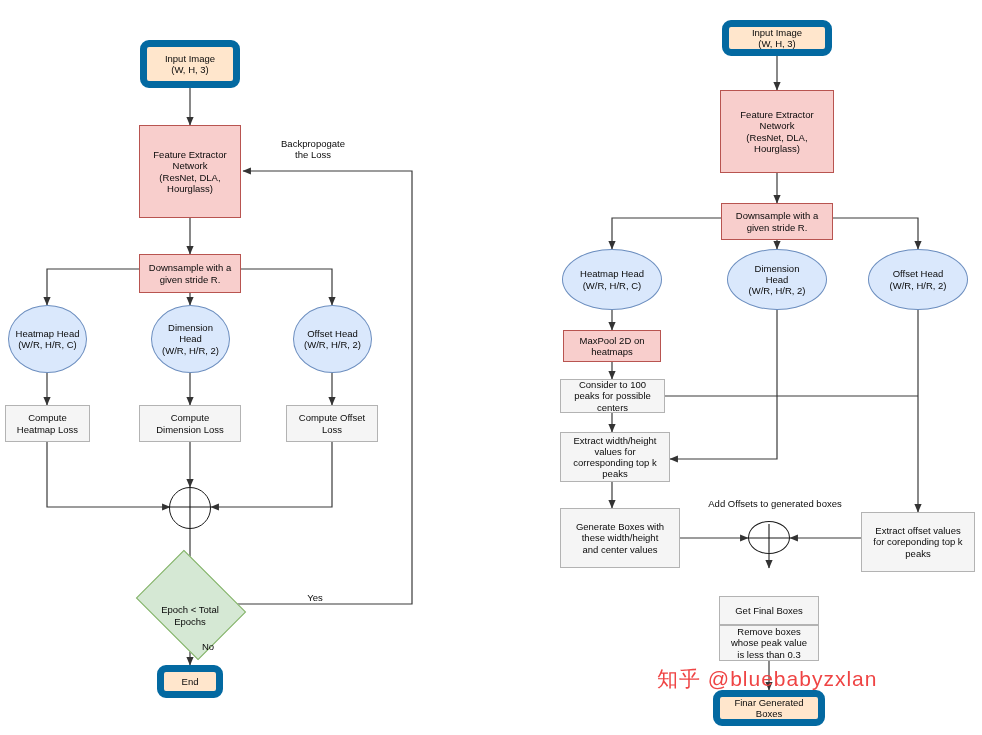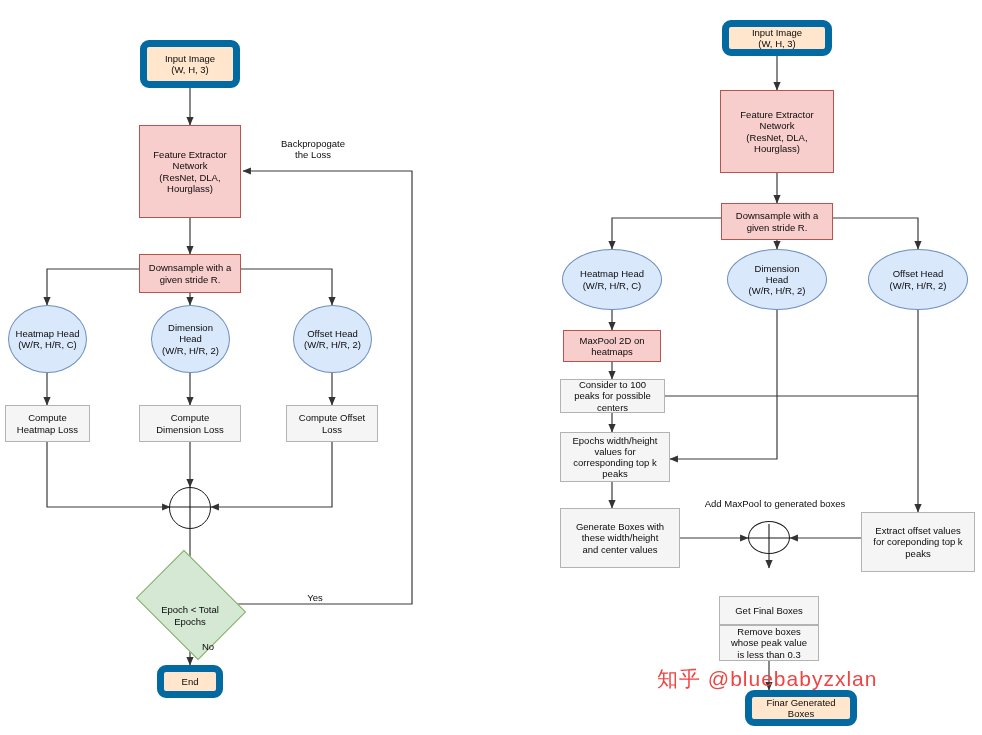--- a/index.html
+++ b/index.html
@@ -198,41 +198,41 @@
   <div class="node blue" style="left:868px;top:249px;width:100px;height:61px;">Offset Head
 (W/R, H/R, 2)</div>
 
   <div class="node pink" style="left:563px;top:330px;width:98px;height:32px;">MaxPool 2D on
 heatmaps</div>
 
   <div class="node rect" style="left:560px;top:379px;width:105px;height:34px;">Consider to 100
 peaks for possible
 centers</div>
 
-  <div class="node rect" style="left:560px;top:432px;width:110px;height:50px;">Epochs width/height
+  <div class="node rect" style="left:560px;top:432px;width:110px;height:50px;">Extract width/height
 values for
 corresponding top k
 peaks</div>
 
   <div class="node rect" style="left:560px;top:508px;width:120px;height:60px;">Generate Boxes with
 these width/height
 and center values</div>
 
   <div class="node rect" style="left:861px;top:512px;width:114px;height:60px;">Extract offset values
 for coreponding top k
 peaks</div>
 
   <div class="node junction" style="left:748px;top:521px;width:42px;height:33px;"></div>
 
   <div class="node rect" style="left:719px;top:596px;width:100px;height:29px;">Get Final Boxes</div>
 
   <div class="node rect" style="left:719px;top:625px;width:100px;height:36px;">Remove boxes
 whose peak value
 is less than 0.3</div>
 
-  <div class="node orange" style="left:713px;top:690px;width:112px;height:36px;margin-left:32px;">Finar Generated
+  <div class="node orange" style="left:713px;top:690px;width:112px;height:36px;">Finar Generated
 Boxes</div>
 
-  <div class="edge-label" style="left:690px;top:498px;width:170px;">Add MaxPool to generated boxes</div>
+  <div class="edge-label" style="left:690px;top:498px;width:170px;">Add Offsets to generated boxes</div>
 
   <div class="watermark">知乎 @bluebabyzxlan</div>
 
 </div>
 
 </body></html>

